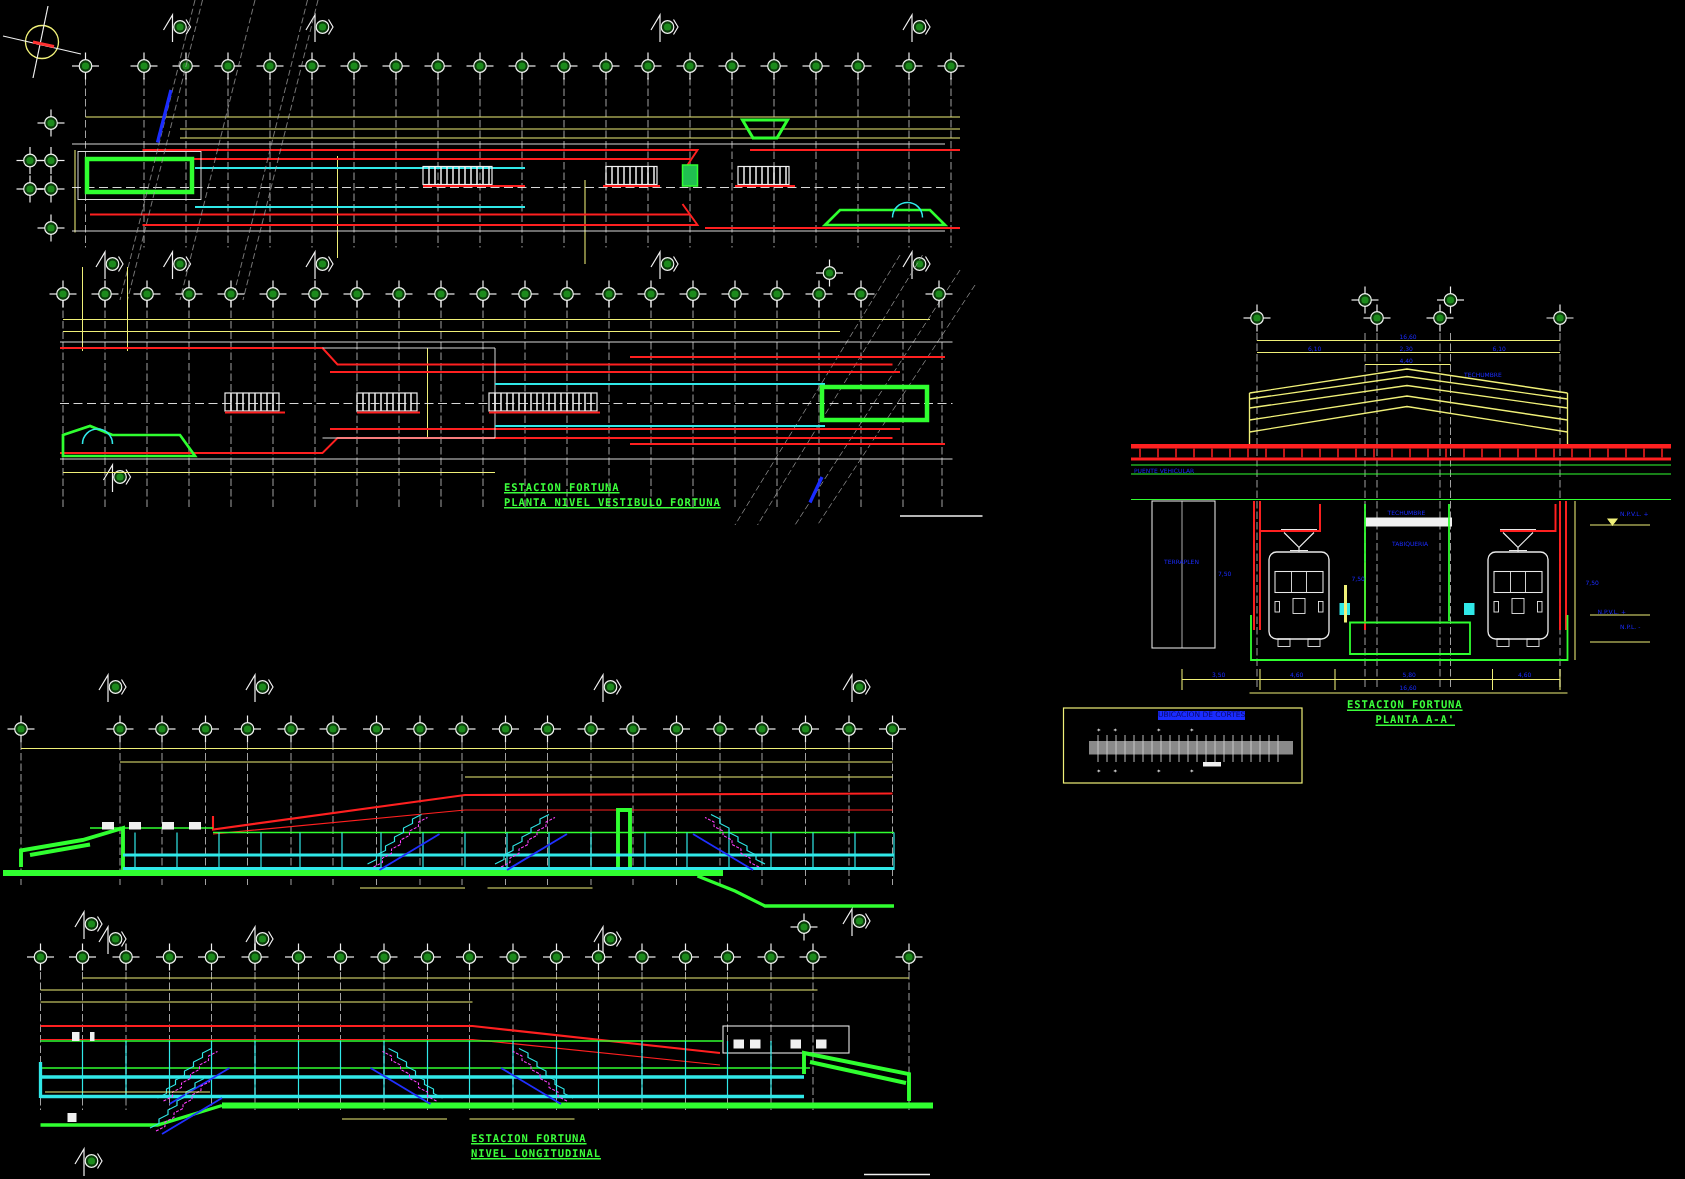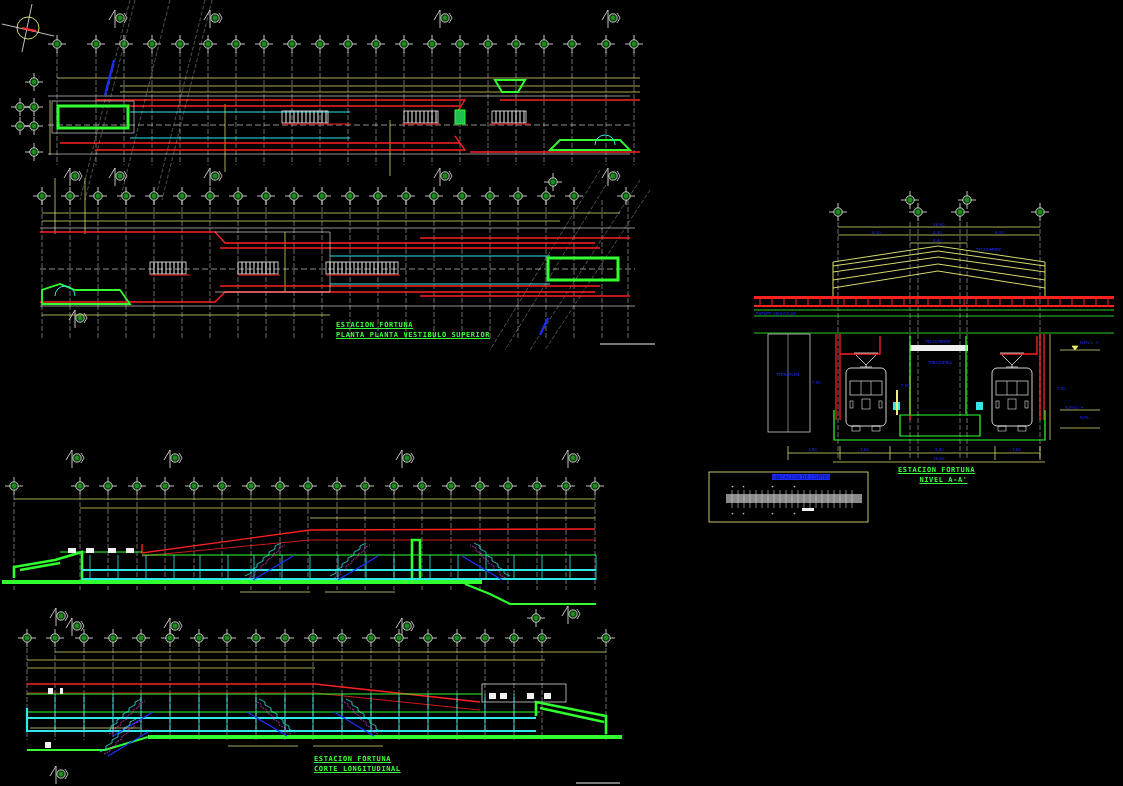--- a/index.html
+++ b/index.html
@@ -585,31 +585,31 @@
       <line x1="228" y1="746" x2="298" y2="746"></line>
         <line x1="313" y1="746" x2="383" y2="746"></line>
       <line x1="30" y1="728" x2="140" y2="728"></line>
     </g>
     <line x1="576" y1="783" x2="620" y2="783" stroke="#f0f0f0" stroke-width="1"></line>
   </g>
 </svg>
 
 <div class="title" style="left:336px;top:320px;">
   <div>ESTACION FORTUNA</div>
-  <div>PLANTA PLANTA VESTIBULO SUPERIOR</div>
+  <div>PLANTA NIVEL VESTIBULO FORTUNA</div>
 </div>
 
 <div class="title" style="left:898px;top:465px;text-align:center;">
   <div>ESTACION FORTUNA</div>
-  <div style="padding-left:14px;">NIVEL A-A'</div>
+  <div style="padding-left:14px;">PLANTA A-A'</div>
 </div>
 
 <div class="title" style="left:314px;top:754px;">
   <div>ESTACION FORTUNA</div>
-  <div>CORTE LONGITUDINAL</div>
+  <div>NIVEL LONGITUDINAL</div>
 </div>
 
 <div class="lbl" style="left:772px;top:474px;font-size:5px;background:#1a2cff;color:#0a0a6a;">UBICACION DE CORTES</div>
 
 <div class="lbl" style="left:933px;top:222px;">16,60</div>
 <div class="lbl" style="left:872px;top:230px;">6,10</div>
 <div class="lbl" style="left:933px;top:230px;">2,30</div>
 <div class="lbl" style="left:995px;top:230px;">6,10</div>
 <div class="lbl" style="left:933px;top:238px;">4,40</div>
 <div class="lbl" style="left:976px;top:247px;">TECHUMBRE</div>

